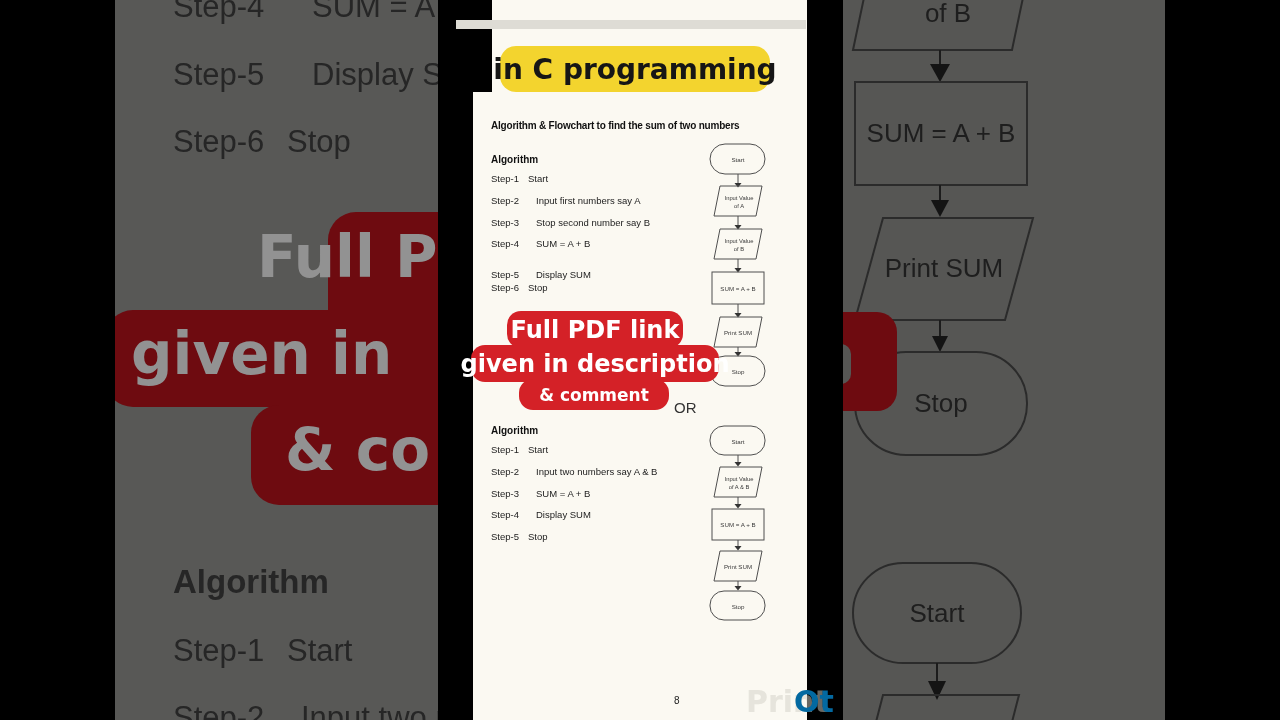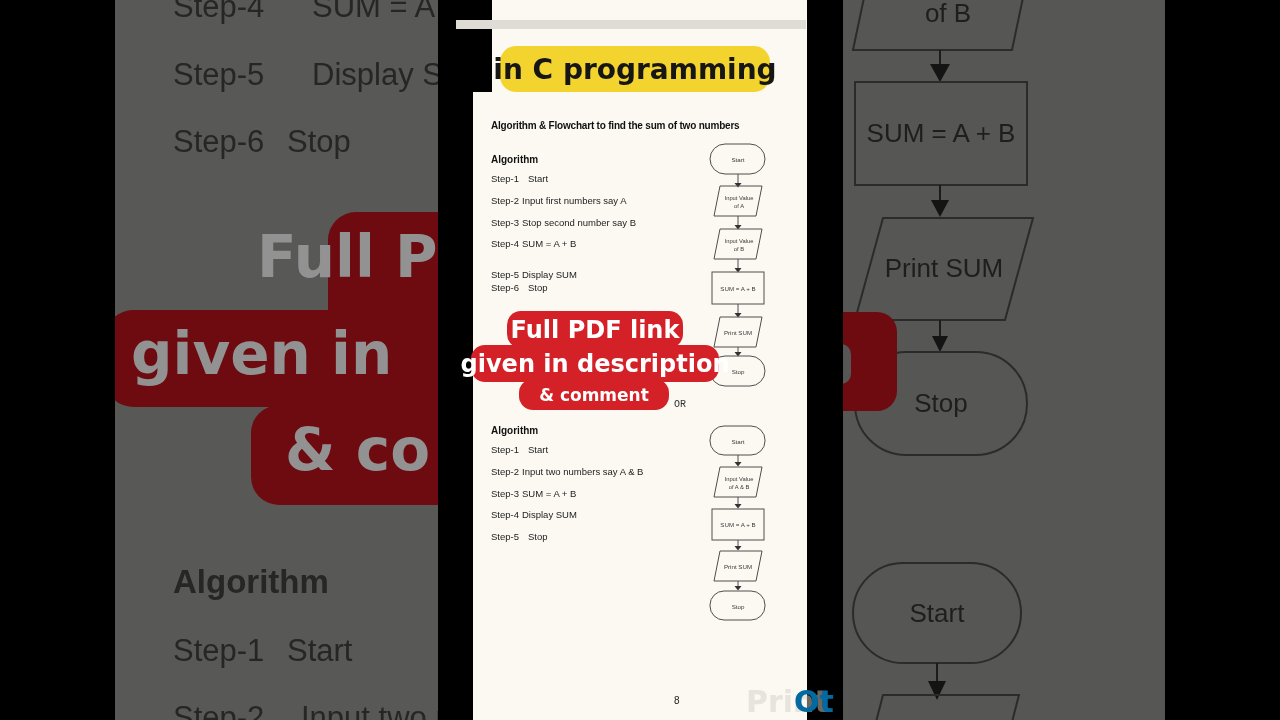--- a/index.html
+++ b/index.html
@@ -16,22 +16,22 @@
             font-family:"DejaVu Sans",sans-serif;white-space:nowrap;}
   
   .page{position:absolute;left:473px;top:0;width:334px;height:720px;background:#fbf9f2;overflow:hidden;}
   .notch{position:absolute;left:0;top:0;width:19px;height:92px;background:#000;}
   .stripe{position:absolute;left:456px;top:20px;width:350px;height:9px;background:#dedcd5;}
   .title{position:absolute;left:18px;top:120px;font-size:10px;font-weight:bold;color:#111;
          letter-spacing:-0.2px;white-space:nowrap;}
   .sec-head{position:absolute;font-size:10px;font-weight:bold;color:#111;}
   .step-row{position:absolute;left:18px;font-size:9.5px;color:#222;white-space:nowrap;}
   .step-row .lbl{display:inline-block;width:31px;}
-  .ind-sm{margin-left:6px;} .ind-lg{}
-  .or{position:absolute;left:201px;top:399px;font-size:10px;color:#333;font-family:Liberation Mono, monospace;}
+  .ind-sm{margin-left:6px;} .ind-lg{margin-left:14px;}
+  .or{position:absolute;left:201px;top:399px;font-size:15px;color:#333;}
   .pgnum{position:absolute;left:201px;top:695px;font-size:10px;color:#222;}
   svg{position:absolute;overflow:visible;}
   .fc path,.fc rect,.fc polygon.sh,.fc line{fill:none;stroke:#4f4f4f;stroke-width:1;}
   .fc polygon.ah{fill:#333;stroke:none;}
   .fc text{fill:#3a3a3a;font-family:"Liberation Sans",sans-serif;text-anchor:middle;}
   .rfc rect,.rfc polygon.sh{fill:none;stroke:#2b2b2b;stroke-width:2;}
   .rfc line{stroke:#1c1c1c;stroke-width:2;}
   .rfc polygon.ah{fill:#141414;stroke:none;}
   .rfc text{fill:#1e1e1e;font-family:"Liberation Sans",sans-serif;text-anchor:middle;font-size:26px;}
   

